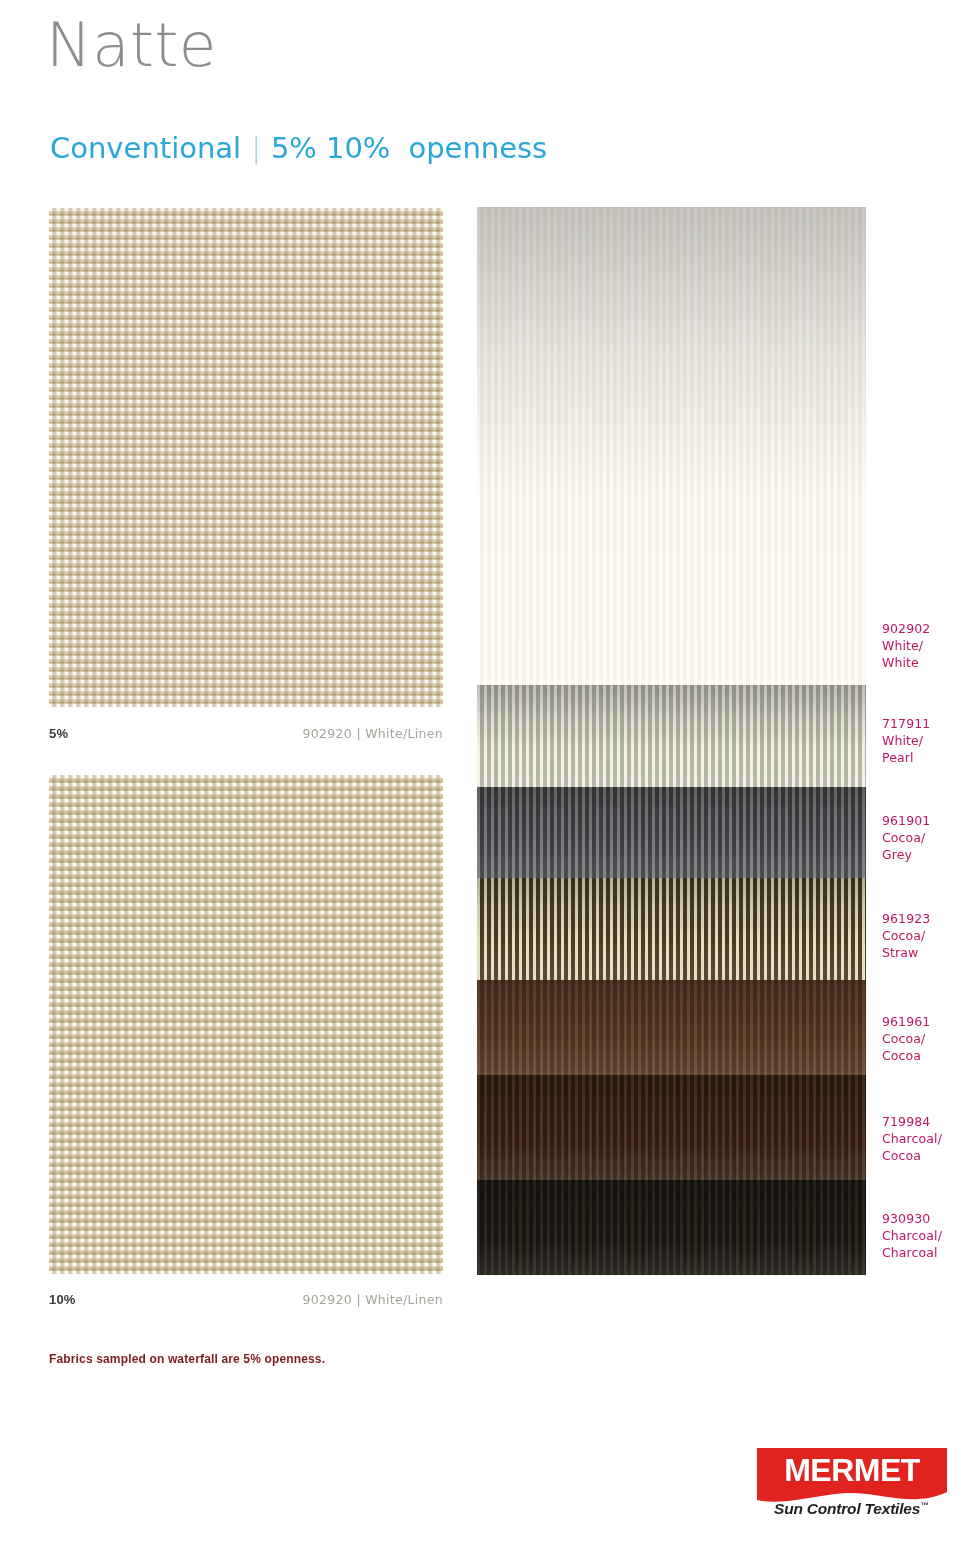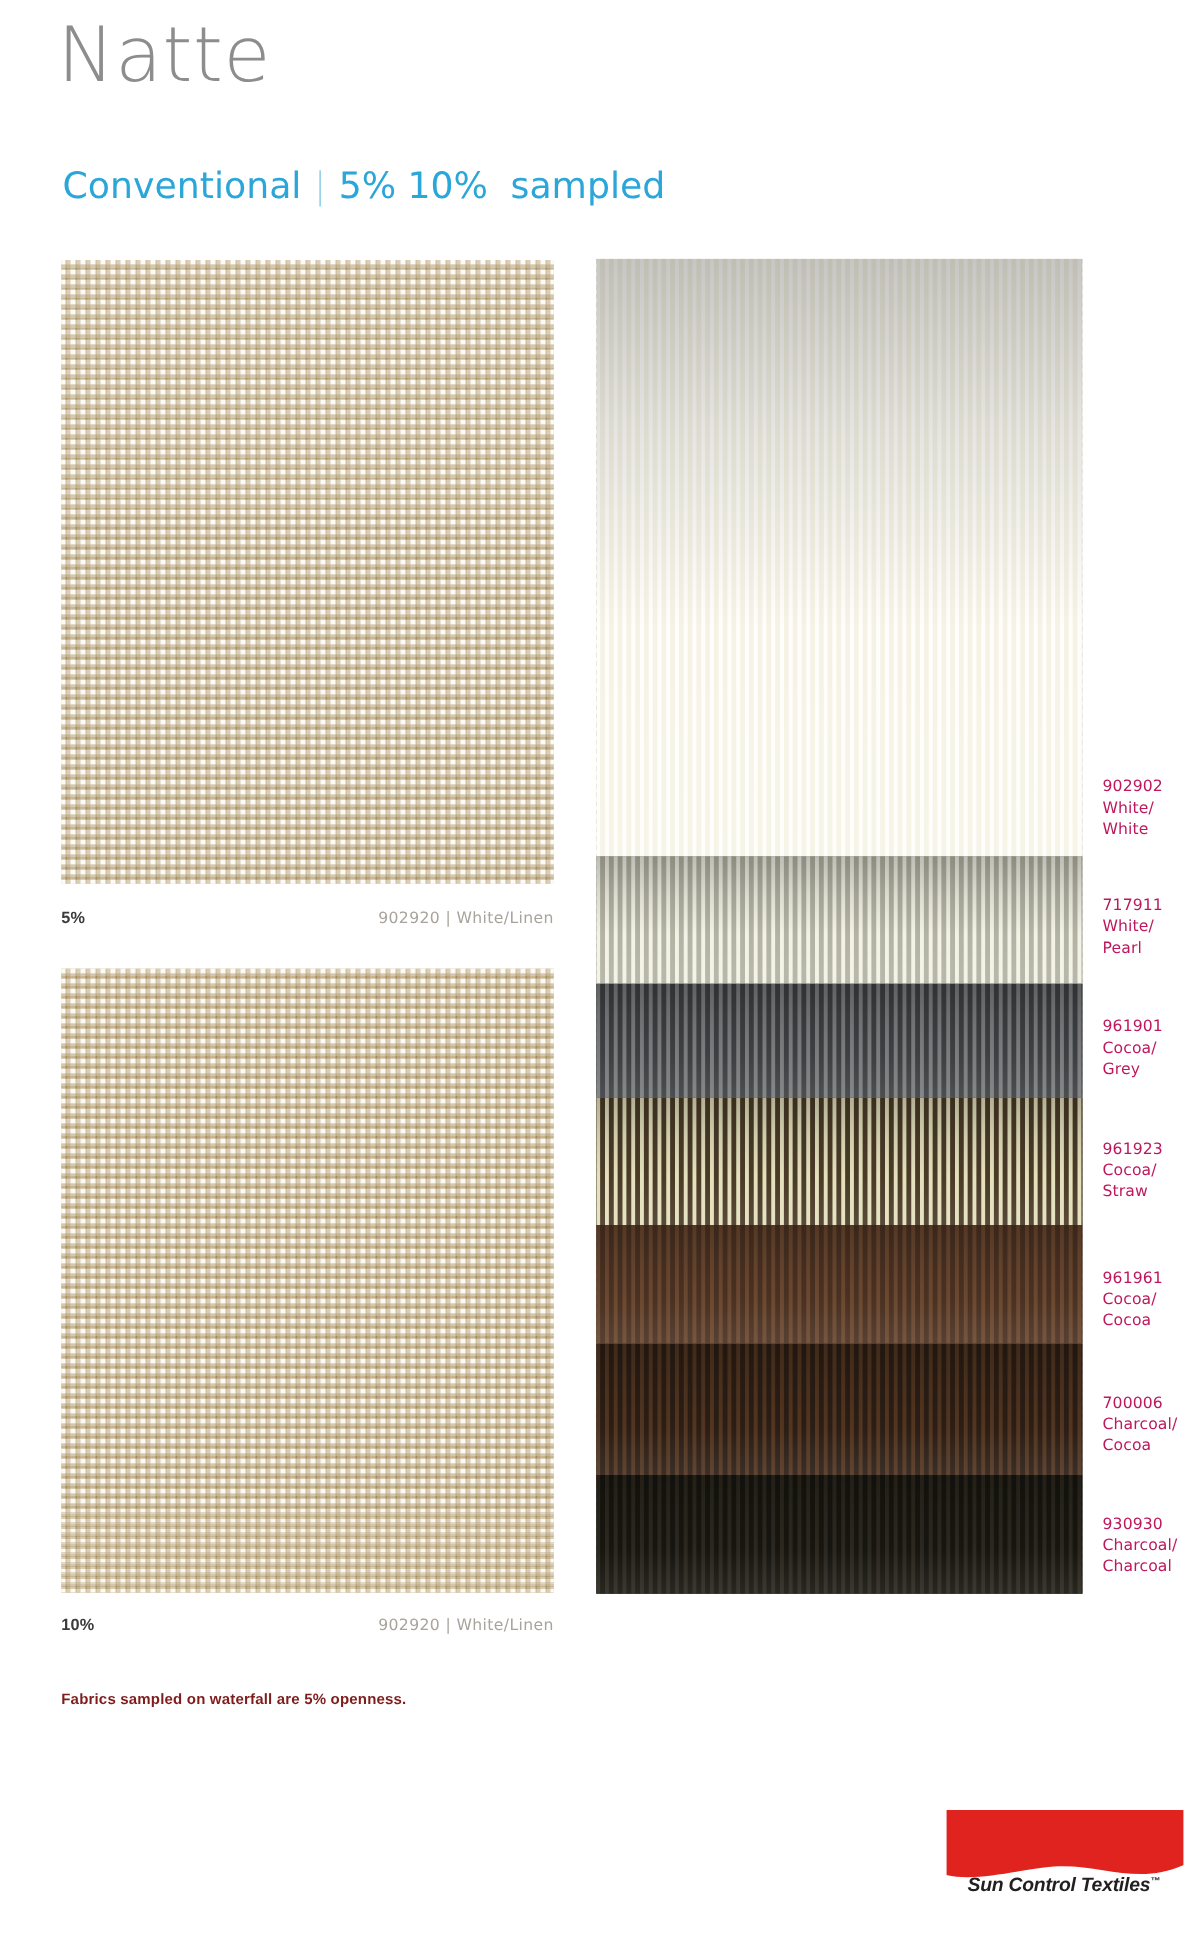--- a/index.html
+++ b/index.html
@@ -209,21 +209,21 @@
     font-size: 8px;
     vertical-align: super;
   }
 </style>
 </head>
 <body>
 
 <div id="page-title">Natte</div>
 
 <div id="subtitle-row">
-  <span>Conventional</span><span class="sep">|</span><span>5%</span><span class="gap"></span><span>10%</span><span class="gap"></span><span class="gap"></span><span>sampled</span>
+  <span>Conventional</span><span class="sep">|</span><span>5%</span><span class="gap"></span><span>10%</span><span class="gap"></span><span class="gap"></span><span>openness</span>
 </div>
 
 <div class="weave weave-linen" id="swatch-5" style="background-color: rgb(226, 215, 192);"></div>
 
 <div class="caption-row" id="caption-5">
   <span class="caption-pct">5%</span>
   <span class="caption-name">902920 | White/Linen</span>
 </div>
 
 <div class="weave weave-linen" id="swatch-10" style="background-color: rgb(221, 209, 181);"></div>
@@ -285,29 +285,30 @@
       <div>961923</div>
       <div>Cocoa/</div>
       <div>Straw</div>
     </div>
     <div class="swatch-label" style="top: 806px;">
       <div>961961</div>
       <div>Cocoa/</div>
       <div>Cocoa</div>
     </div>
     <div class="swatch-label" style="top: 906px;">
-      <div>700006</div>
+      <div>719984</div>
       <div>Charcoal/</div>
       <div>Cocoa</div>
     </div>
     <div class="swatch-label" style="top: 1003px;">
       <div>930930</div>
       <div>Charcoal/</div>
       <div>Charcoal</div>
     </div>
   </div>
 
 <div id="logo">
   <div class="banner"></div>
+  <div class="wordmark">MERMET</div>
   <div class="tagline">
     <span>Sun Control Textiles</span><sup>™</sup>
   </div>
 </div>
 
 </body></html>

